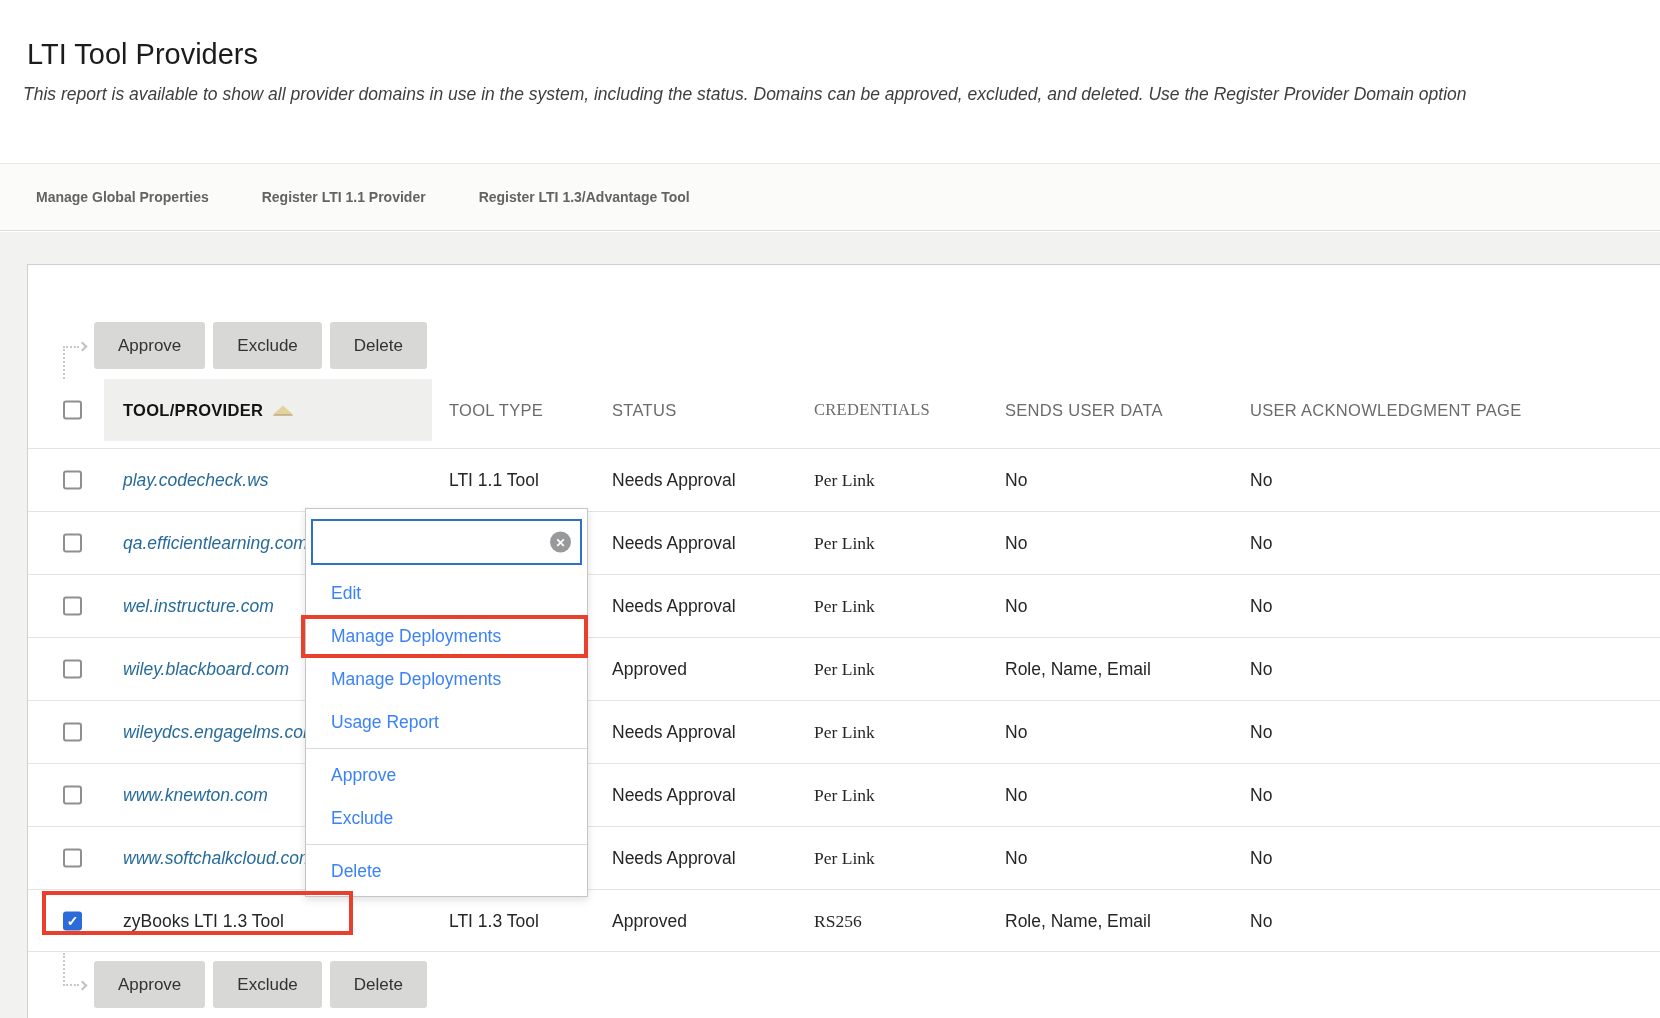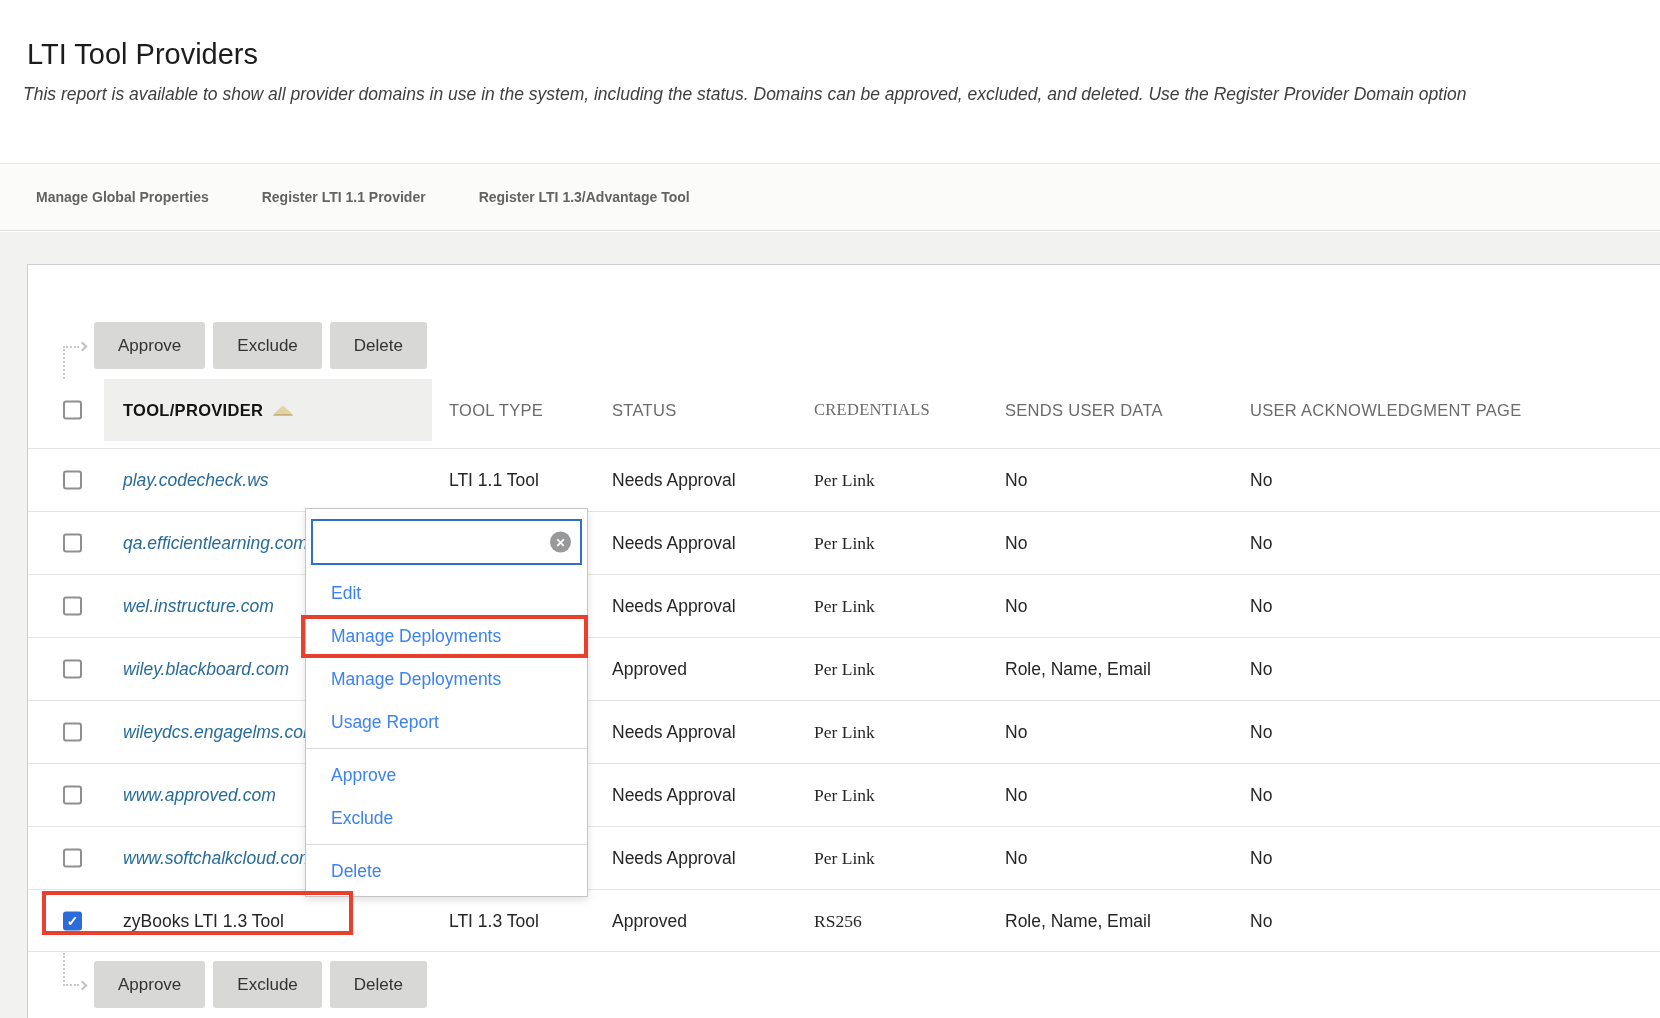--- a/index.html
+++ b/index.html
@@ -187,21 +187,21 @@
     <span class="cell col-status">Needs Approval</span>
     <span class="cell col-cred">Per Link</span>
     <span class="cell col-sends">No</span>
     <span class="cell col-ack">No</span>
   </div>
 
   <div class="row">
     <span class="checkbox col-check">
             <span class="tick"></span>
           </span>
-    <span class="cell col-provider link">www.approved.com</span>
+    <span class="cell col-provider link">www.knewton.com</span>
     <span class="cell col-tooltype"></span>
     <span class="cell col-status">Needs Approval</span>
     <span class="cell col-cred">Per Link</span>
     <span class="cell col-sends">No</span>
     <span class="cell col-ack">No</span>
   </div>
 
   <div class="row">
     <span class="checkbox col-check">
             <span class="tick"></span>

